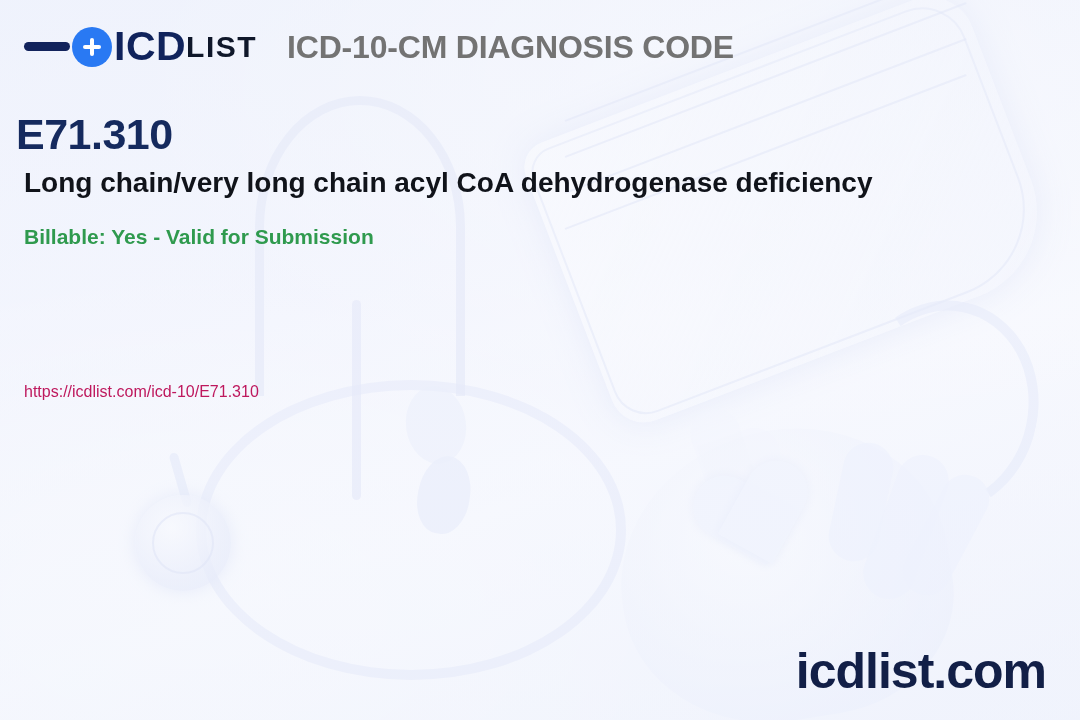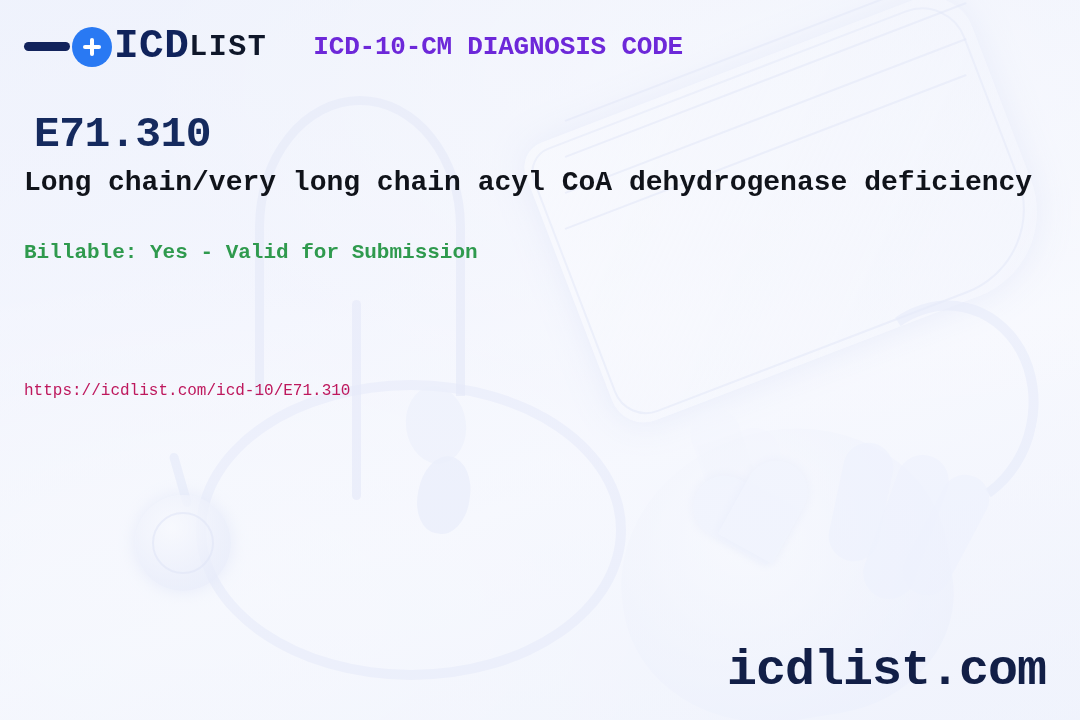--- a/index.html
+++ b/index.html
@@ -9,21 +9,20 @@
     background:#ffffff;
     font-family:"Liberation Sans", sans-serif;
     overflow:hidden;
   }
 
   #card {
     position:relative;
     width:1080px; height:720px;
     background:#f0f3fc;
     overflow:hidden;
-    font-family:Liberation Mono, monospace;
   }
 
   
   #bg-photo {
     position:absolute; inset:0;
     overflow:hidden;
     pointer-events:none;
   }
   #bg-photo .wash {
     position:absolute; inset:0;
@@ -220,40 +219,40 @@
   .logo-circle:after  { left:18px; top:11.5px; width:4px; height:18px; }
   .logo-icd {
     font-size:41px; font-weight:bold; letter-spacing:.5px;
     color:#10235c; line-height:1;
   }
   .logo-list {
     font-size:30px; font-weight:bold; letter-spacing:1.5px;
     color:#0f172a; line-height:1;
   }
   #header-title {
-    margin-left:46px;
-    font-size:26px; font-weight:bold; letter-spacing:-.2px;
-    color:#6d28d9; line-height:1;
+    margin-left:30px;
+    font-size:32px; font-weight:bold; letter-spacing:-.2px;
+    color:#737373; line-height:1;
     white-space:nowrap;
   }
 
   
   #code {
-    position:absolute; left:34px; top:113px;
+    position:absolute; left:16px; top:113px;
     font-size:43px; font-weight:bold; letter-spacing:-.5px;
     color:#152a5e; line-height:1;
   }
   #description {
     position:absolute; left:24px; top:166px;
     font-size:28px; font-weight:bold;
     color:#10131a; line-height:1.2;
     white-space:nowrap;
   }
   #billable {
-    position:absolute; left:24px; top:240px;
+    position:absolute; left:24px; top:224px;
     font-size:21px; font-weight:bold;
     color:#2f9a4e; line-height:1.2;
     white-space:nowrap;
   }
   #tags {
     position:absolute; left:24px; top:286px;
     font-size:21px;
     color:#10131a; line-height:1.2;
     white-space:nowrap;
   }

